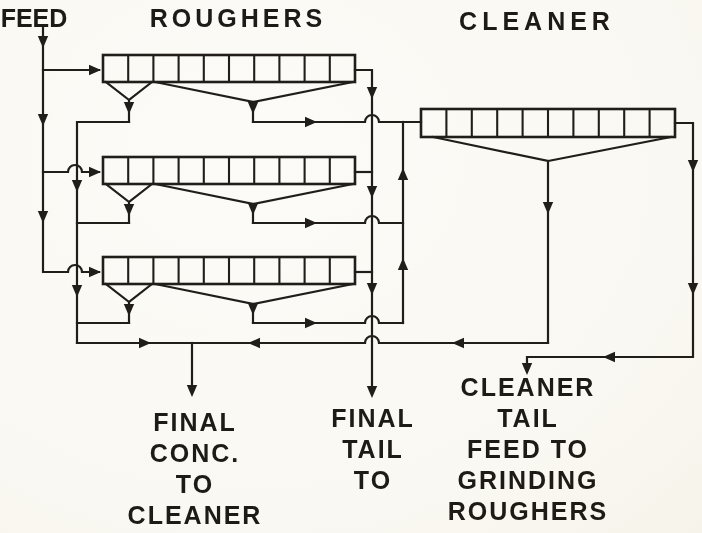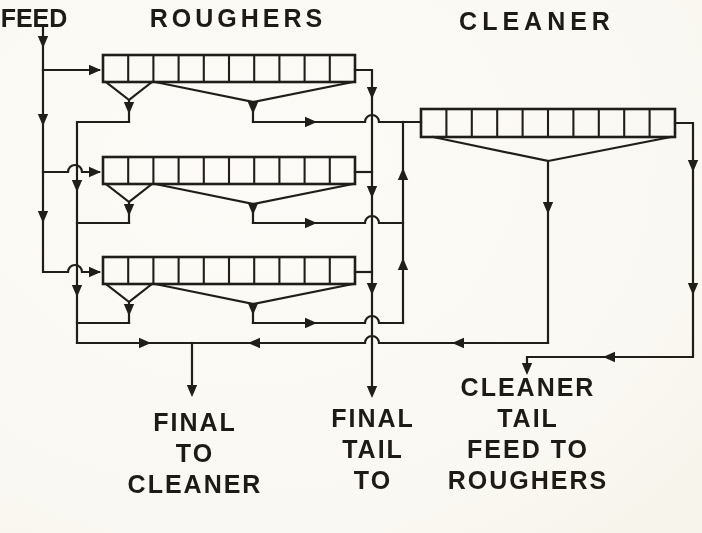--- a/index.html
+++ b/index.html
@@ -145,30 +145,32 @@
         <polygon points="403,258 397.8,270 408.2,270" class="ah"></polygon>
       </g>
   </svg>
 
   <div class="lbl" style="left:-6px;top:3px;width:80px;letter-spacing:0px;">FEED</div>
   <div class="lbl" style="left:138px;top:3px;width:200px;letter-spacing:4px;">ROUGHERS</div>
   <div class="lbl" style="left:437px;top:6px;width:200px;letter-spacing:5px;">CLEANER</div>
 
   <div class="lbl" style="left:95px;top:407px;width:200px;letter-spacing:2px;">
     <div>FINAL</div>
+    <div>CONC.</div>
     <div>TO</div>
     <div>CLEANER</div>
   </div>
 
   <div class="lbl" style="left:273px;top:403px;width:200px;letter-spacing:2px;">
     <div>FINAL</div>
     <div>TAIL</div>
     <div>TO</div>
   </div>
 
   <div class="lbl" style="left:428px;top:372px;width:200px;letter-spacing:2px;">
     <div>CLEANER</div>
     <div>TAIL</div>
     <div>FEED TO</div>
+    <div>GRINDING</div>
     <div>ROUGHERS</div>
   </div>
 
 </div>
 
 </body></html>

